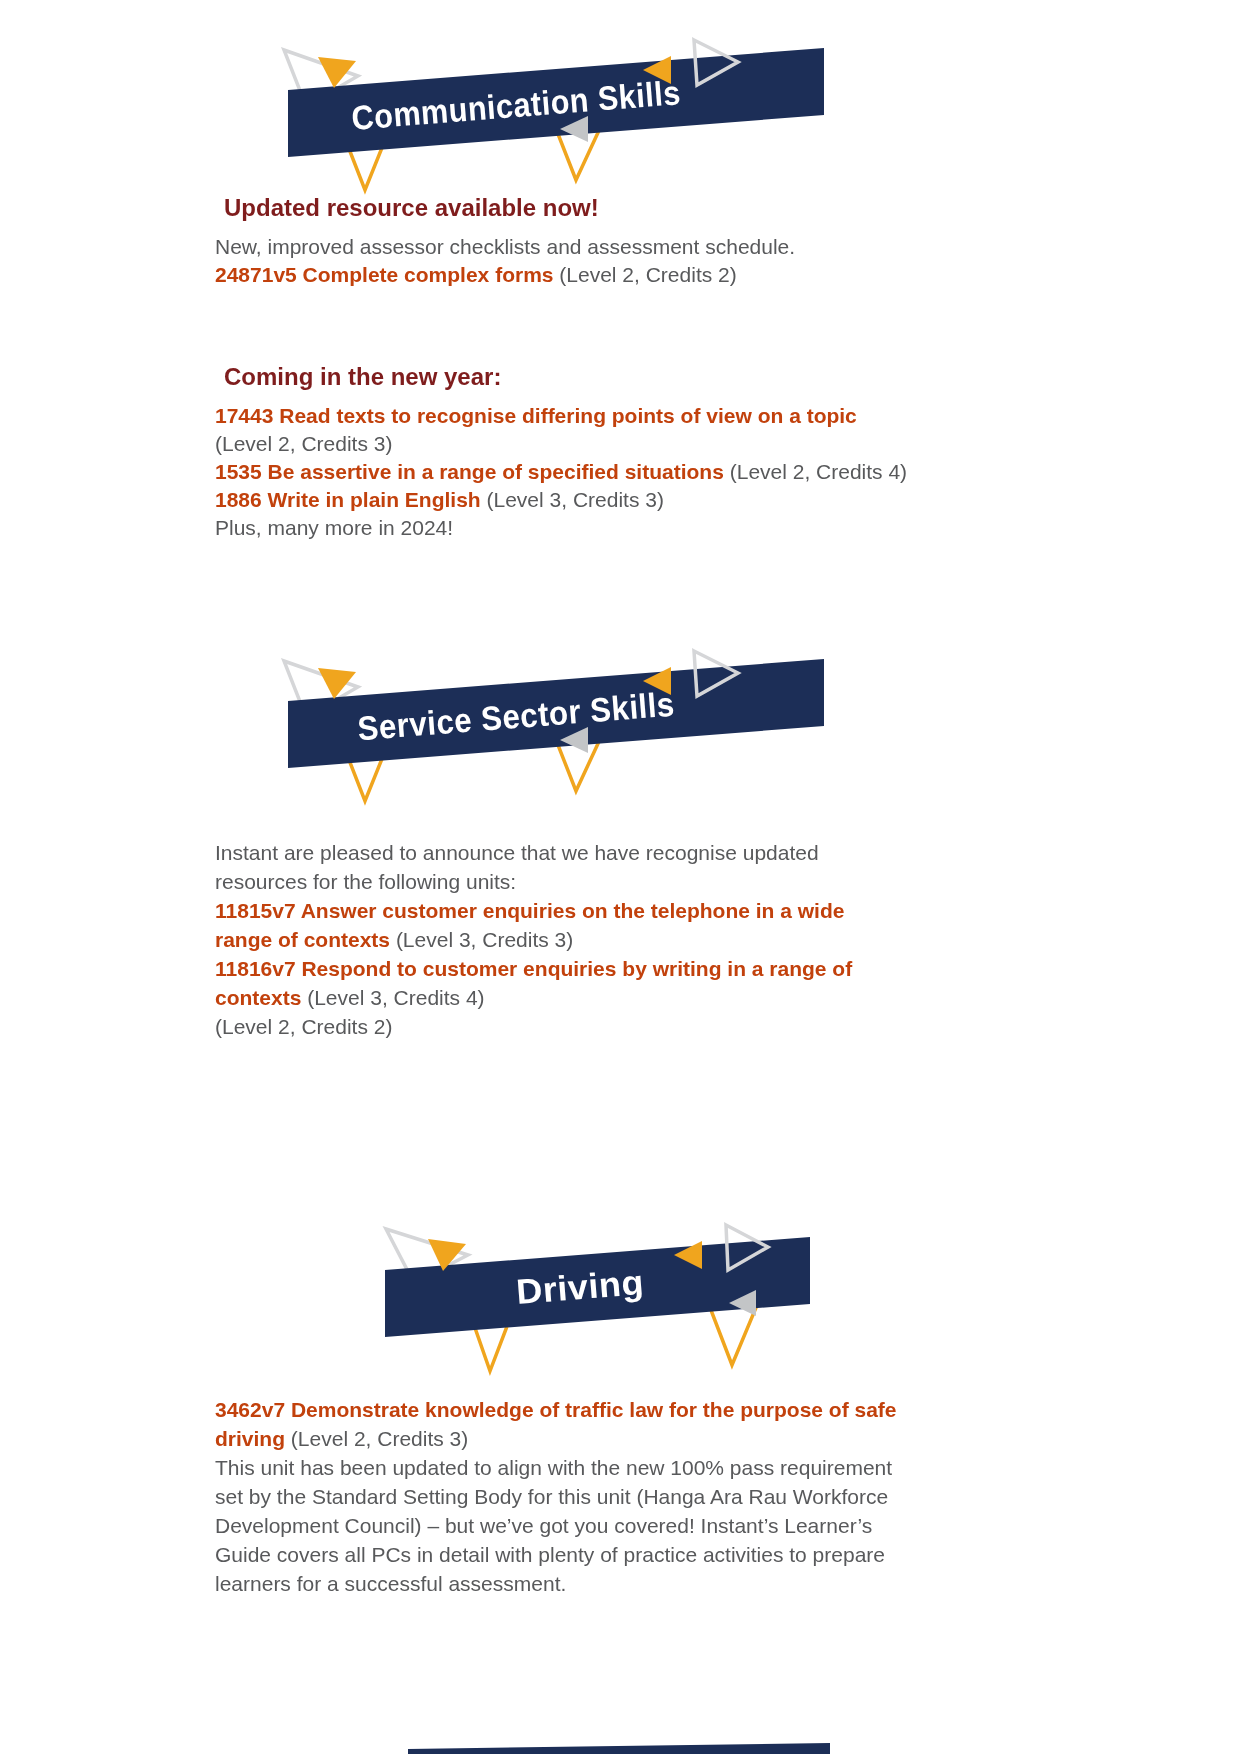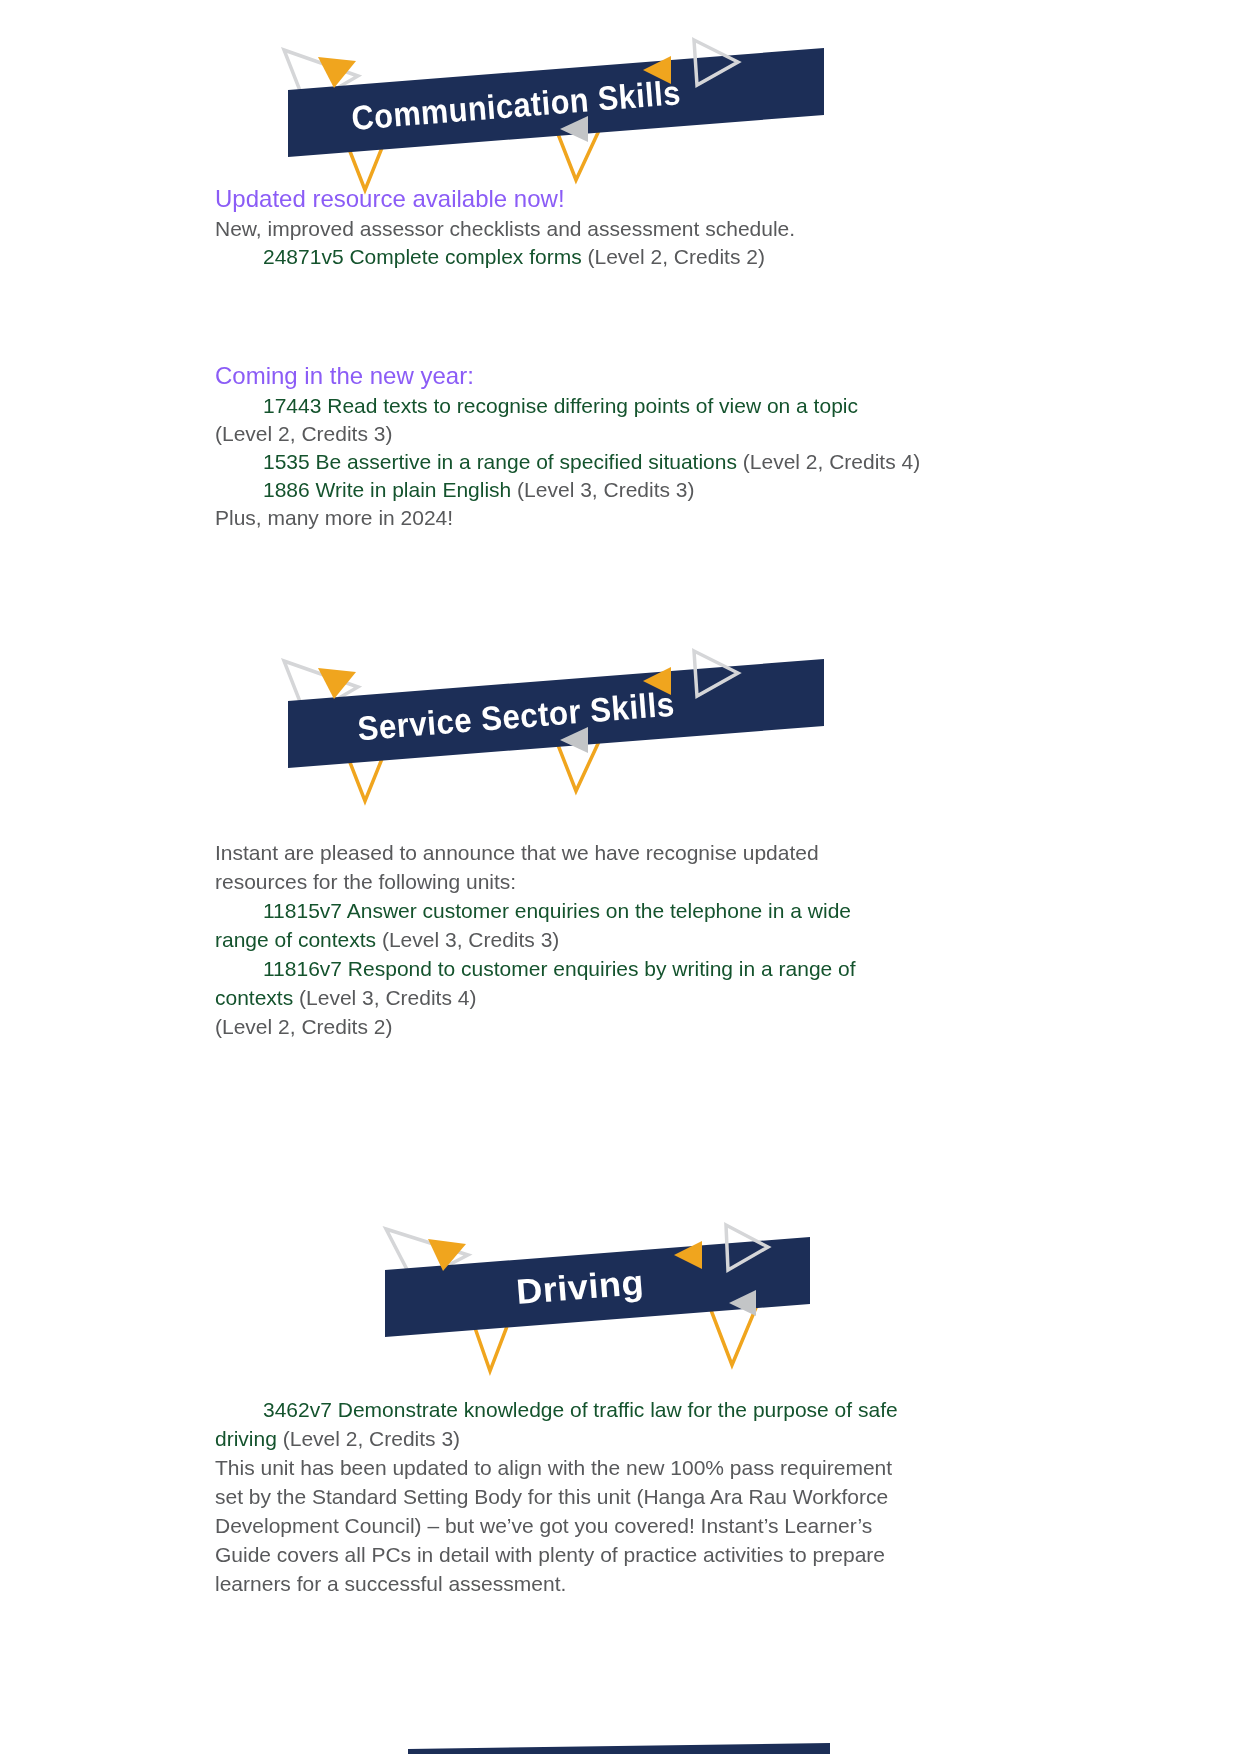--- a/index.html
+++ b/index.html
@@ -13,22 +13,22 @@
   .banner .g-fill { fill:#c3c5c7; }
   .banner .o-out  { fill:none; stroke:#f0a51e; stroke-width:3.5; }
   .banner .g-out  { fill:none; stroke:#d5d6d8; stroke-width:3.5; }
   .banner-text {
     fill:#ffffff; font-family:"Liberation Sans", sans-serif;
     font-weight:bold; font-size:34px; letter-spacing:0.5px;
   }
   .banner-text.small { font-size:35px; }
   .block { position:absolute; left:215px; width:760px; font-size:21px; line-height:28px; }
   .block p { margin:0; white-space:pre-line; }
-  .block h2 { font-size:24px; line-height:32px; margin:0; color:#8b5cf6; font-weight:normal; }
-  .b { font-weight:normal; color:#14532d;margin-left:48px; }
+  .block h2 { font-size:24px; line-height:32px; margin:9px; color:#7f1d1d; font-weight:bold; }
+  .b { font-weight:bold; color:#c2410c; }
   .mb26 { margin-bottom:26px; }
   .mb16 { margin-bottom:16px; }
   .mb14 { margin-bottom:14px; }
   .mb12 { margin-bottom:12px; }
   .mb11 { margin-bottom:11px; }
   .mb10 { margin-bottom:10px; }
   .mb8  { margin-bottom:8px; }
   .mb48 { margin-bottom:48px; }
   .lh29 { line-height:29px; }
   .bottom-strip {
@@ -52,21 +52,21 @@
     <polygon class="g-fill" points="320,84 320,110 292,97"></polygon>
     <text class="banner-text" x="248" y="85" text-anchor="middle" transform="rotate(-4.5 248 73)" textLength="330" lengthAdjust="spacingAndGlyphs">Communication Skills</text>
   </svg>
 
   <div class="block" style="top:183px;">
     <h2 class="mb26">Updated resource available now!</h2>
     <p class="mb14">New, improved assessor checklists and assessment schedule.</p>
     <p><span class="b">24871v5 Complete complex forms</span><span> (Level 2, Credits 2)</span></p>
   </div>
 
-  <div class="block" style="top:360px;">
+  <div class="block" style="top:352px;">
     <h2 class="mb16">Coming in the new year:</h2>
     <p class="mb10"><span class="b">17443 Read texts to recognise differing points of view on a topic</span></p>
     <p class="mb10">(Level 2, Credits 3)</p>
     <p class="mb10"><span class="b">1535 Be assertive in a range of specified situations</span><span> (Level 2, Credits 4)</span></p>
     <p class="mb10"><span class="b">1886 Write in plain English</span><span> (Level 3, Credits 3)</span></p>
     <p>Plus, many more in 2024!</p>
   </div>
 
   <svg class="banner" style="left:268px; top:643px;" width="560" height="165" viewBox="0 0 560 165">
     <polygon class="o-out" points="62,68 130,76 97,158"></polygon>

